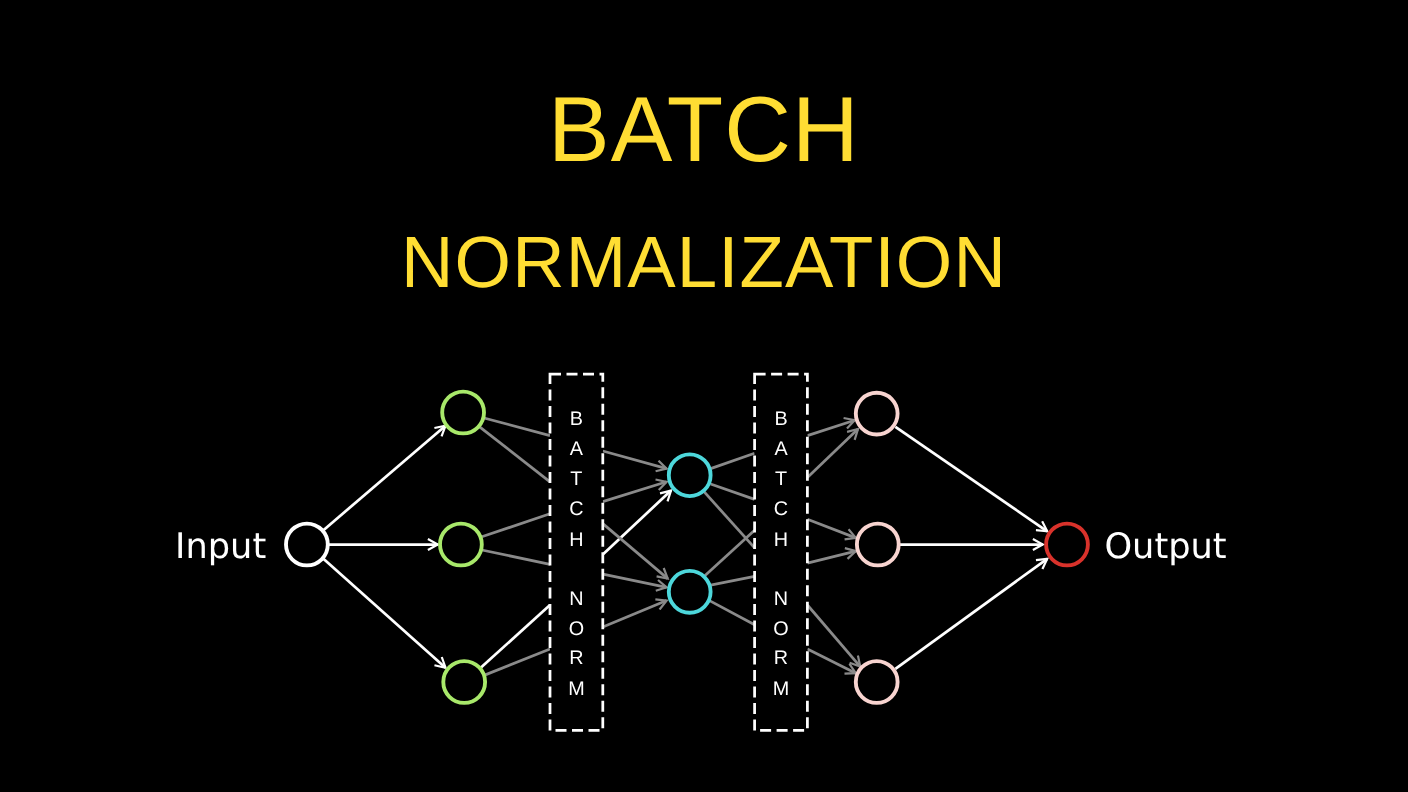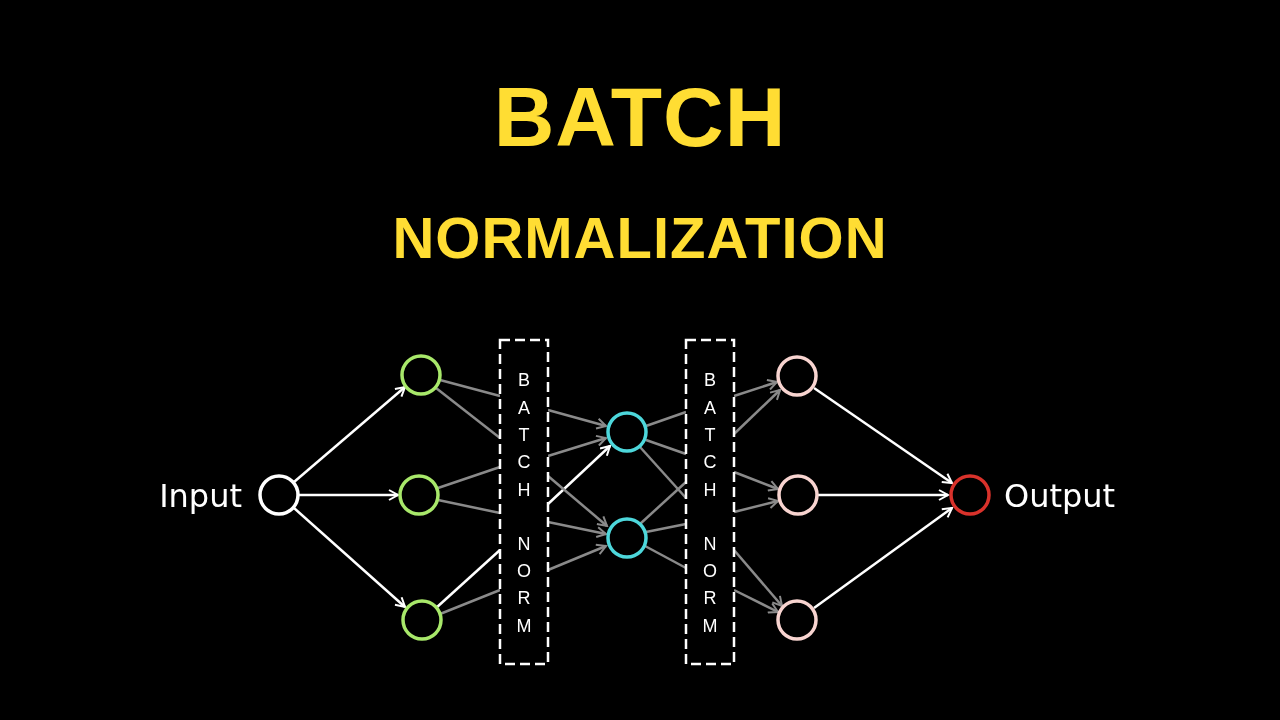--- a/index.html
+++ b/index.html
@@ -1,23 +1,23 @@
 <!DOCTYPE html>
 <html><head>
   <meta charset="utf-8">
   <style>
     html, body { margin: 0; padding: 0; background: #000; }
     body { width: 1280px; height: 720px; overflow: hidden; position: relative; }
     .title {
       position: absolute; left: 0; width: 1280px; text-align: center;
-      font-family: "Liberation Sans", sans-serif; font-weight: bold;
+      font-family: "Liberation Sans", sans-serif; font-weight: normal;
       letter-spacing: 1px; margin: 0;
     }
     #title-line1 { top: 72px; font-size: 84px; line-height: 90px; }
-    #title-line2 { top: 190px; font-size: 58px; line-height: 96px; }
+    #title-line2 { top: 190px; font-size: 66px; line-height: 96px; }
     svg#diagram { position: absolute; left: 0; top: 0; }
     .lbl { font-family: "DejaVu Sans", sans-serif; font-size: 32px; fill: #fff; }
     .bn-letter { font-family: "Liberation Sans", sans-serif; font-size: 18px; fill: #fff; }
   </style>
 </head>
 <body>
 
 <h1 class="title" id="title-line1" style="color: rgb(255, 221, 51);">BATCH</h1>
 <h1 class="title" id="title-line2" style="color: rgb(255, 221, 51);">NORMALIZATION</h1>
 

